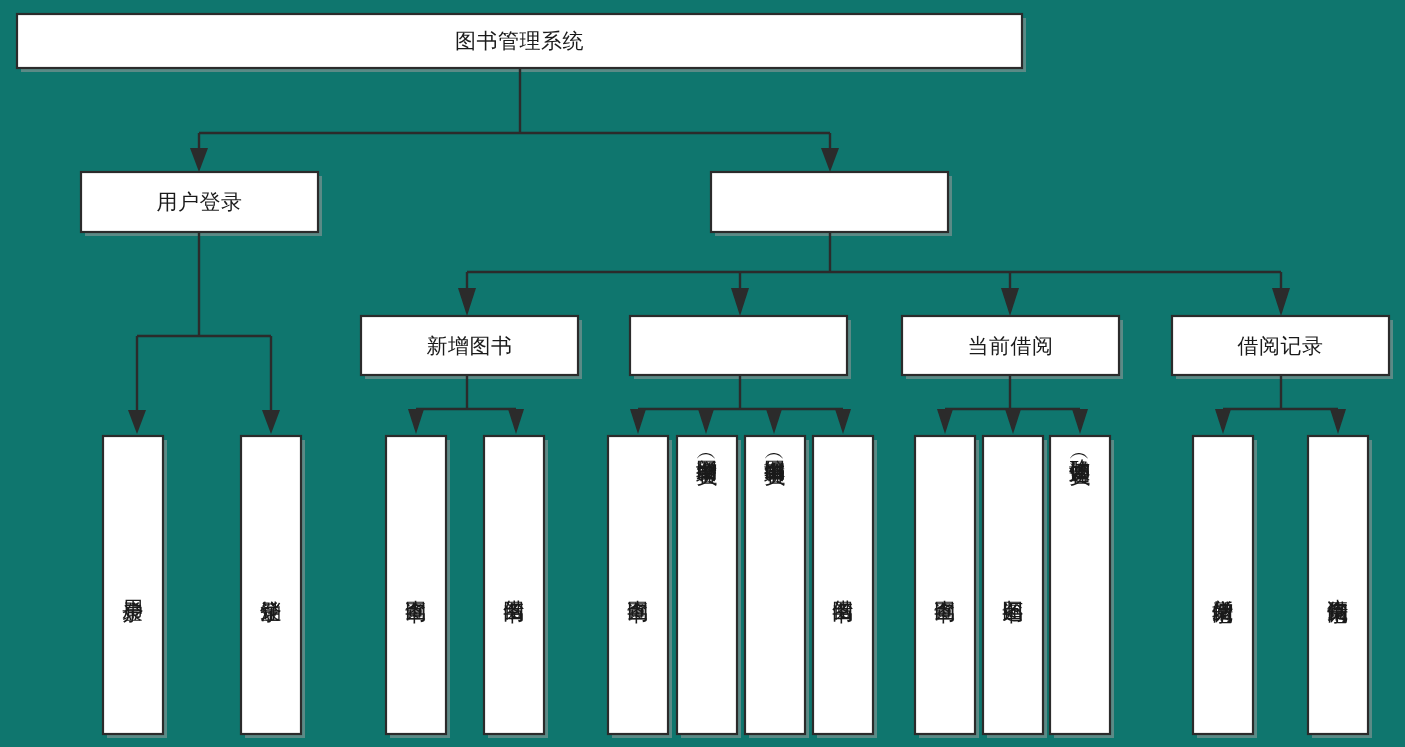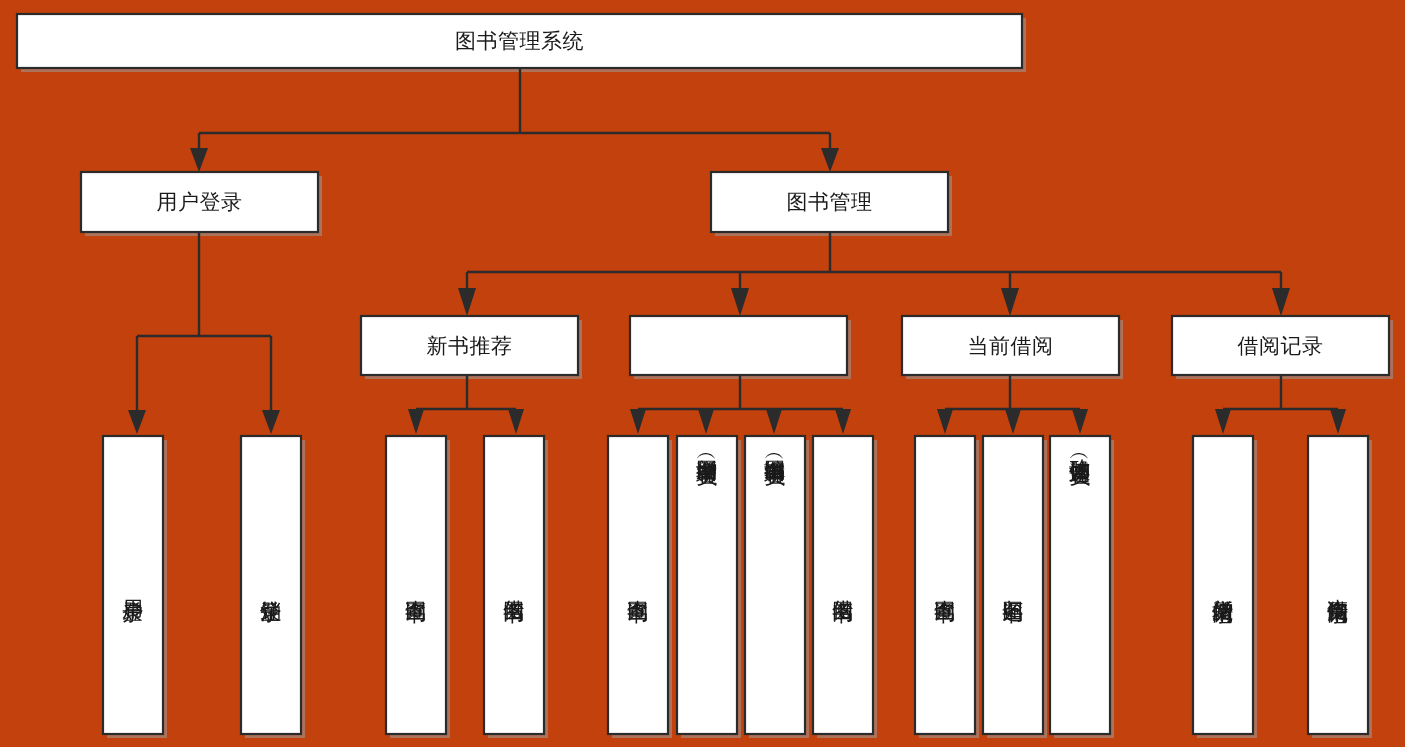--- a/index.html
+++ b/index.html
@@ -7,21 +7,21 @@
     padding: 0;
     background: #ffffff;
   }
   body {
     font-family: "Liberation Sans", "DejaVu Sans", sans-serif;
   }
   #canvas {
     position: relative;
     width: 1405px;
     height: 747px;
-    background: #c2410c;
+    background: #0f766e;
     overflow: hidden;
   }
   svg.diagram {
     position: absolute;
     left: 0;
     top: 0;
     width: 1405px;
     height: 747px;
   }
   .node-rect {
@@ -207,23 +207,22 @@
       <rect class="node-rect" x="1050" y="436" width="60" height="298"></rect>
 
       <rect class="node-rect" x="1193" y="436" width="60" height="298"></rect>
       <rect class="node-rect" x="1308" y="436" width="60" height="298"></rect>
     </g>
   </svg>
 
   <div class="node-label-h" style="left:17px; top:14px; width:1005px; height:54px;">图书管理系统</div>
 
   <div class="node-label-h" style="left:81px; top:172px; width:237px; height:60px;">用户登录</div>
-  <div class="node-label-h" style="left:711px; top:172px; width:237px; height:60px;">图书管理</div>
-
-  <div class="node-label-h" style="left:361px; top:316px; width:217px; height:59px;">新书推荐</div>
+
+  <div class="node-label-h" style="left:361px; top:316px; width:217px; height:59px;">新增图书</div>
   <div class="node-label-h" style="left:902px; top:316px; width:217px; height:59px;">当前借阅</div>
   <div class="node-label-h" style="left:1172px; top:316px; width:217px; height:59px;">借阅记录</div>
 
   <div class="node-label-v" style="left:103px; top:436px; width:60px; height:298px;">用户登录</div>
   <div class="node-label-v" style="left:241px; top:436px; width:60px; height:298px;">注销登录</div>
 
   <div class="node-label-v" style="left:386px; top:436px; width:60px; height:298px;">查询图书</div>
   <div class="node-label-v" style="left:484px; top:436px; width:60px; height:298px;">借阅图书</div>
 
   <div class="node-label-v" style="left:608px; top:436px; width:60px; height:298px;">查询图书</div>

